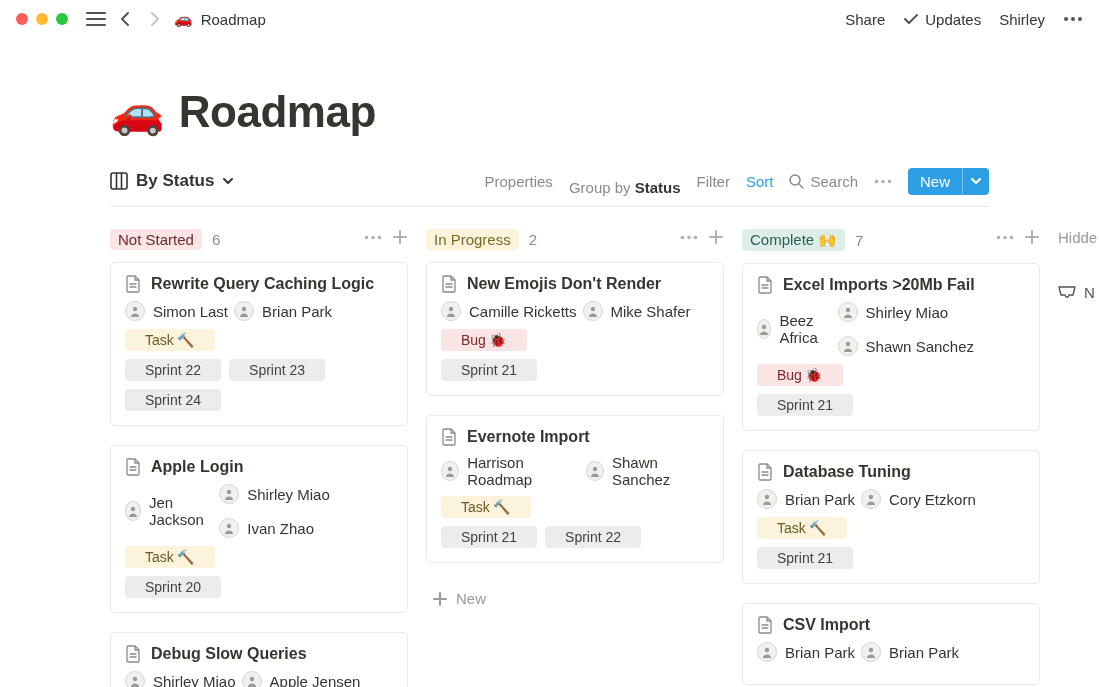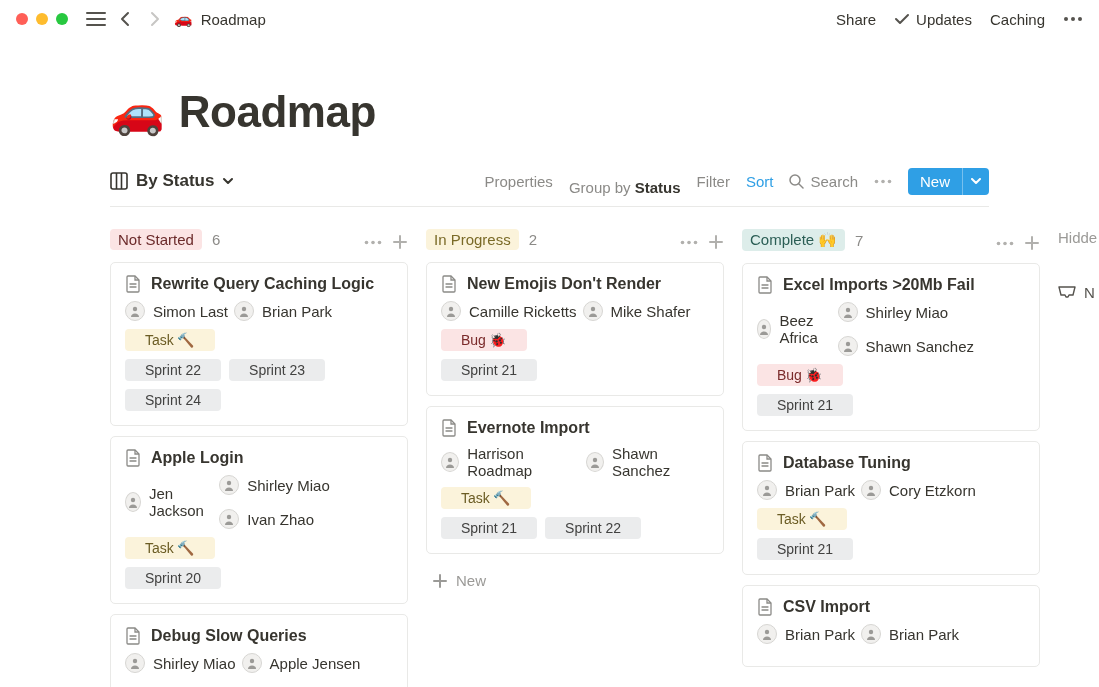--- a/index.html
+++ b/index.html
@@ -41,34 +41,34 @@
     .search { display: flex; align-items: center; gap: 6px; cursor: pointer; }
     .new-btn {
       background: #2f9fe5; color: #fff; border-radius: 4px; display: flex; align-items: stretch; overflow: hidden; cursor: pointer;
     }
     .new-btn .lbl { padding: 5px 12px; font-weight: 500; }
     .new-btn .caret { padding: 5px 8px; border-left: 1px solid rgba(255,255,255,0.35); display: flex; align-items: center; }
     .divider { height: 1px; background: #e9e9e7; margin: 0 110px; }
     
     .board { display: flex; gap: 18px; padding: 18px 0 0 110px; overflow: hidden; }
     .col { width: 298px; flex-shrink: 0; display: flex; flex-direction: column; }
-    .col-header { display: flex; align-items: flex-end; justify-content: space-between; padding: 4px 0 12px; }
+    .col-header { display: flex; align-items: flex-start; justify-content: space-between; padding: 4px 0 12px; }
     .col-title-wrap { display: flex; align-items: center; gap: 10px; }
     .pill { padding: 2px 8px; border-radius: 4px; font-size: 15px; }
     .pill-red { background: #fbe4e4; color: #6b2a2a; }
     .pill-yellow { background: #fbf3db; color: #7a6a27; }
     .pill-green { background: #ddedea; color: #2b5e55; }
     .pill-task { background: #fbf3db; color: #6b5c24; }
     .pill-bug { background: #fbe4e4; color: #7a2a2a; }
     .pill-sprint { background: #ebeced; color: #424241; }
     .col-count { color: #8b8a87; font-size: 15px; }
     .col-actions { display: flex; align-items: center; gap: 10px; color: #b1b0ad; }
     
     .card {
-      border: 1px solid #e9e9e7; border-radius: 5px; padding: 12px 14px 14px; margin-bottom: 10px;
+      border: 1px solid #e9e9e7; border-radius: 5px; padding: 12px 14px 14px; margin-bottom: 19px;
       background: #fff; cursor: pointer;
     }
     .card-title-row { display: flex; align-items: center; gap: 10px; margin-bottom: 8px; }
     .card-title { font-size: 16px; font-weight: 600; }
     .people { display: flex; flex-direction: row; gap: 6px; margin: 2px 0 8px; }
     .person-row { display: flex; align-items: center; gap: 14px; flex-wrap: wrap; }
     .person { display: flex; align-items: center; gap: 8px; font-size: 15px; color: #37352f; }
     .avatar {
       width: 20px; height: 20px; border-radius: 50%; background: #f1f0ee; border: 1px solid #d7d6d3;
       display: inline-flex; align-items: center; justify-content: center; font-size: 12px; color: #6b6a67;
@@ -112,21 +112,21 @@
     </div>
   </div>
   <div class="topbar-right">
     <span class="link">Share</span>
     <span class="link">
       <svg width="16" height="16" viewBox="0 0 16 16">
           <path d="M2 8l4 4 8-8" stroke="#55534e" stroke-width="2" fill="none" stroke-linecap="round" stroke-linejoin="round"></path>
         </svg>
       <span>Updates</span>
     </span>
-    <span class="link">Caching</span>
+    <span class="link">Shirley</span>
     <span class="icon-btn">
       <svg width="20" height="6" viewBox="0 0 20 6">
           <circle cx="3" cy="3" r="2" fill="#55534e"></circle>
           <circle cx="10" cy="3" r="2" fill="#55534e"></circle>
           <circle cx="17" cy="3" r="2" fill="#55534e"></circle>
         </svg>
     </span>
   </div>
 </div>
 

